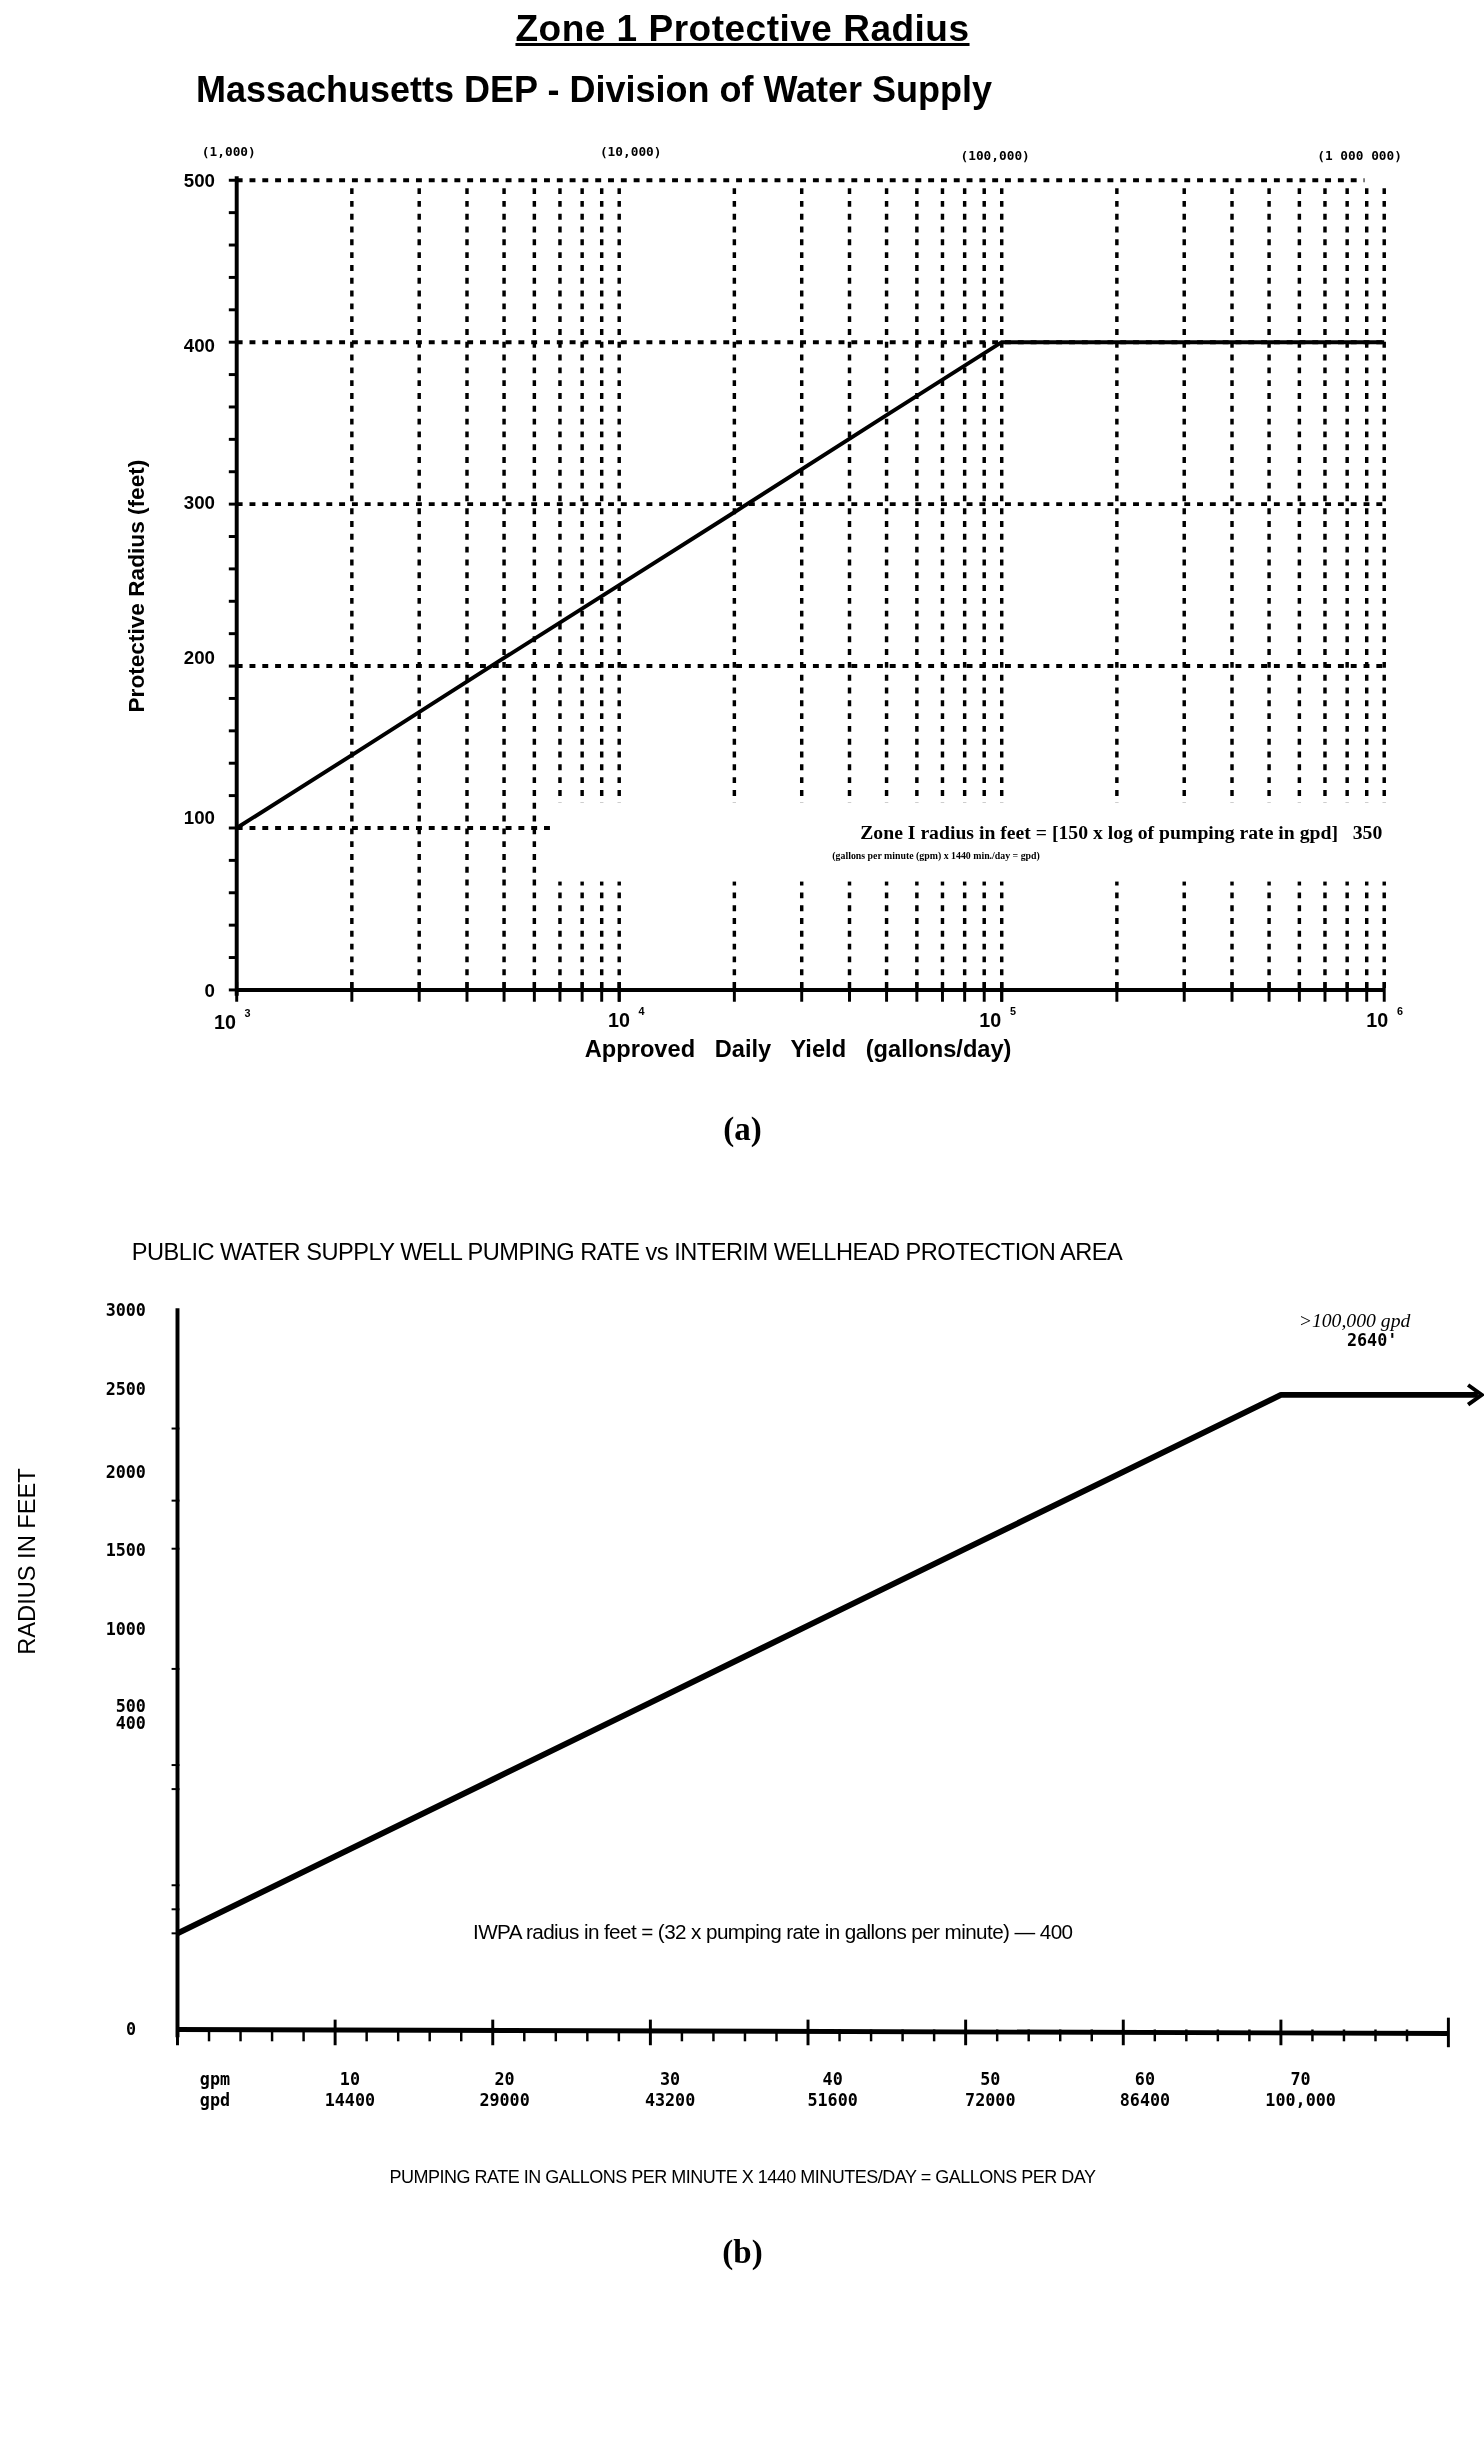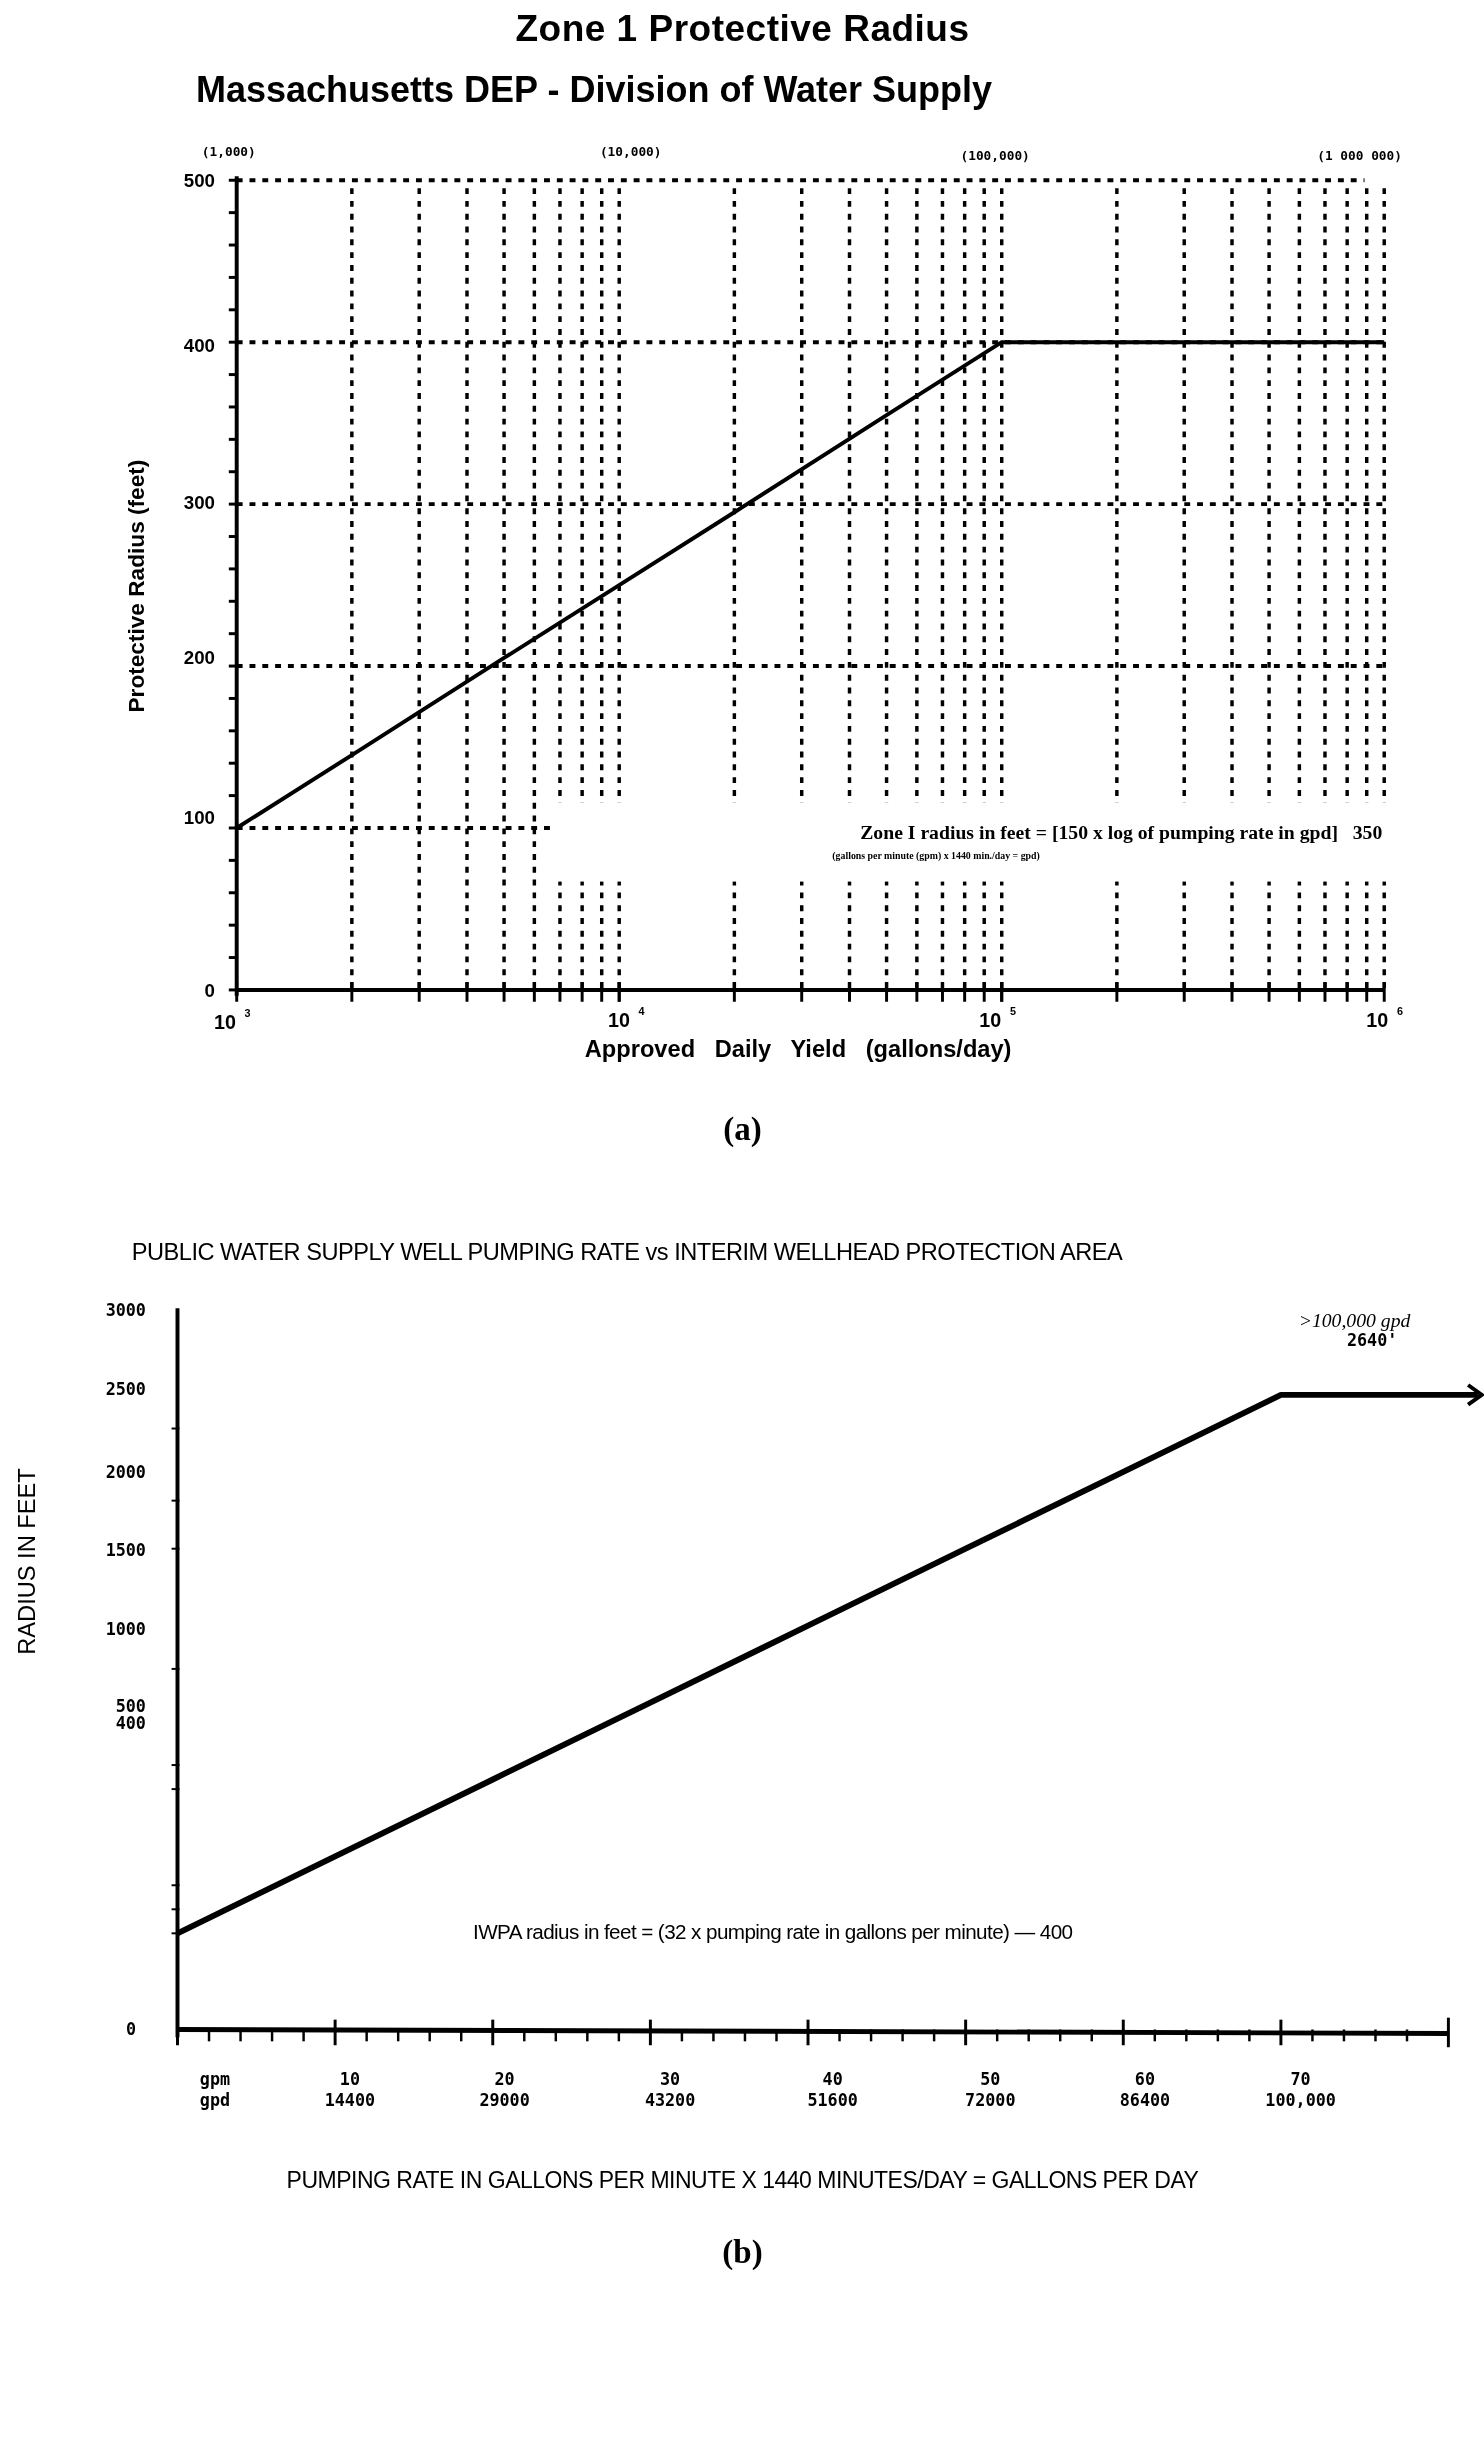--- a/index.html
+++ b/index.html
@@ -1,21 +1,21 @@
 <!DOCTYPE html>
 <html><head>
 <meta charset="utf-8">
 <style>
   html, body { margin: 0; padding: 0; background: #ffffff; }
   body { width: 1485px; height: 2461px; position: relative; overflow: hidden; color: #000; }
-  .title-a1 { position: absolute; left: 0; width: 1485px; top: 7.9px; text-align: center; font-family: "Liberation Sans", sans-serif; font-weight: bold; font-size: 37px; letter-spacing: 0.5px; }
+  .title-a1 { position: absolute; left: 0; width: 1485px; top: 7.9px; text-align: center; font-family: "Liberation Sans", sans-serif; font-weight: bold; font-size: 37px; letter-spacing: 0.5px; text-decoration: underline; }
   .title-a2 { position: absolute; left: 0; width: 1188px; top: 69px; text-align: center; font-family: "Liberation Sans", sans-serif; font-weight: bold; font-size: 36px; }
   .caption { position: absolute; left: 0; width: 1485px; text-align: center; font-family: "Liberation Serif", serif; font-weight: bold; font-size: 33px; }
   .title-b { position: absolute; left: 0; width: 1254px; top: 1239px; text-align: center; font-family: "Liberation Sans", sans-serif; font-size: 23.6px; letter-spacing: -0.5px; }
-  .xlabel-b { position: absolute; left: 0; width: 1485px; top: 2167px; text-align: center; font-family: "Liberation Sans", sans-serif; font-size: 23px; letter-spacing: -0.5px; }
+  .xlabel-b { position: absolute; left: 0; width: 1485px; top: 2167px; text-align: center; font-family: "Liberation Sans", sans-serif; font-size: 18px; letter-spacing: -0.5px; }
   svg { position: absolute; left: 0; top: 0; }
   .mono { font-family: "DejaVu Sans Mono", monospace; font-weight: bold; }
   .sans { font-family: "Liberation Sans", sans-serif; }
   .serif { font-family: "Liberation Serif", serif; }
 </style>
 </head>
 <body>
 
 <div class="title-a1">Zone 1   Protective Radius</div>
 <div class="title-a2">Massachusetts DEP - Division of Water Supply</div>

